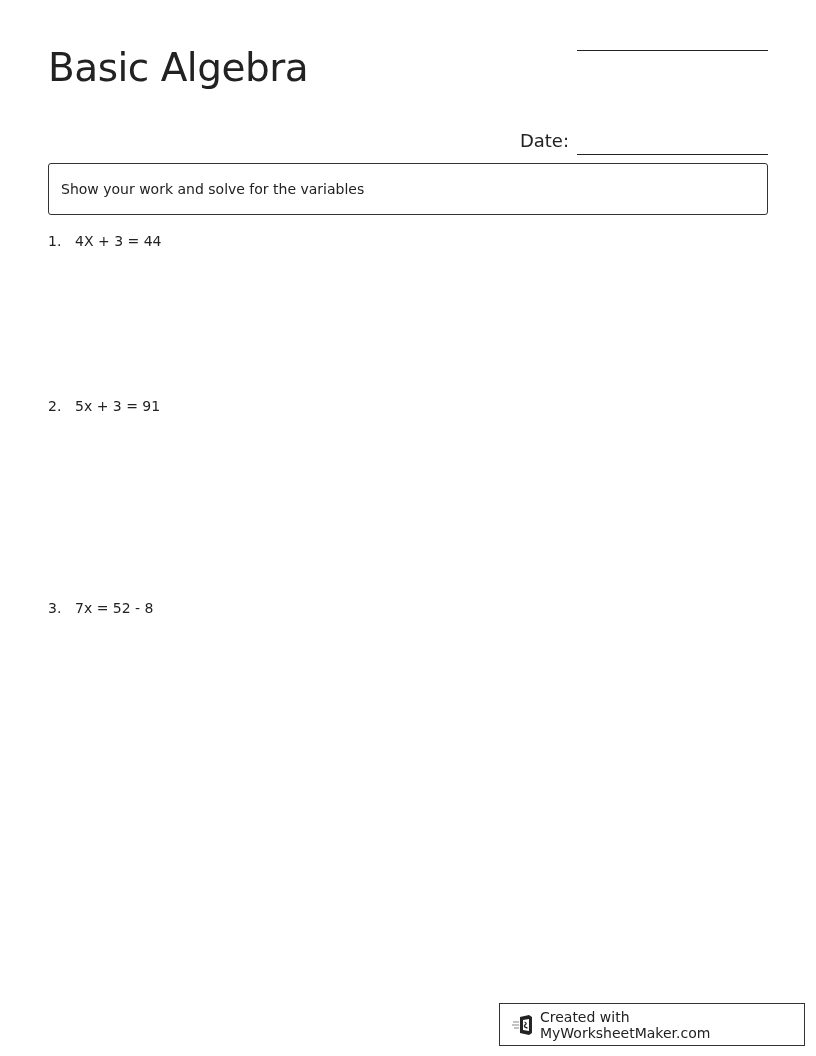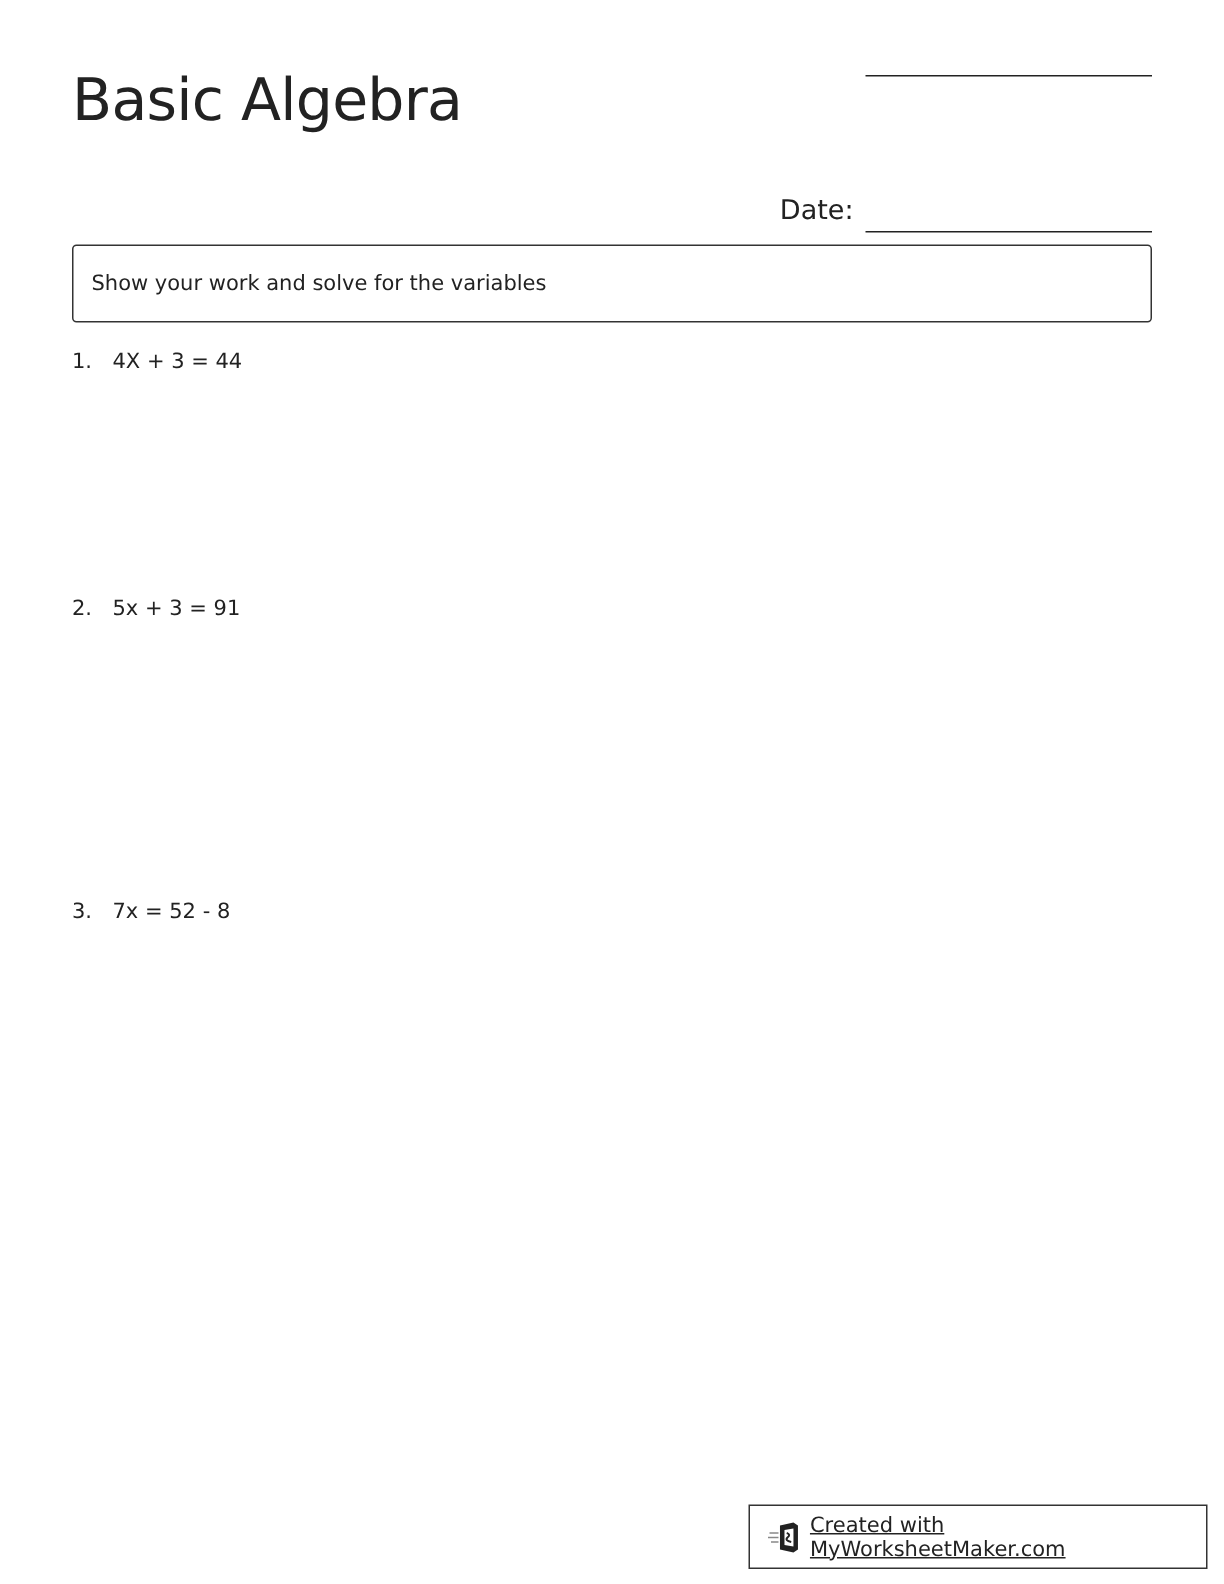--- a/index.html
+++ b/index.html
@@ -78,21 +78,20 @@
       top: 1003px;
       width: 306px;
       height: 43px;
       box-sizing: border-box;
       border: 1.5px solid #333;
       display: flex;
       align-items: center;
       padding-left: 12px;
       font-size: 14px;
       color: #222;
-      text-decoration: underline;
     }
     .footer-badge svg {
       margin-right: 6px;
     }
   </style>
 </head>
 <body>
 
 <h1 class="title">Basic Algebra</h1>
 

